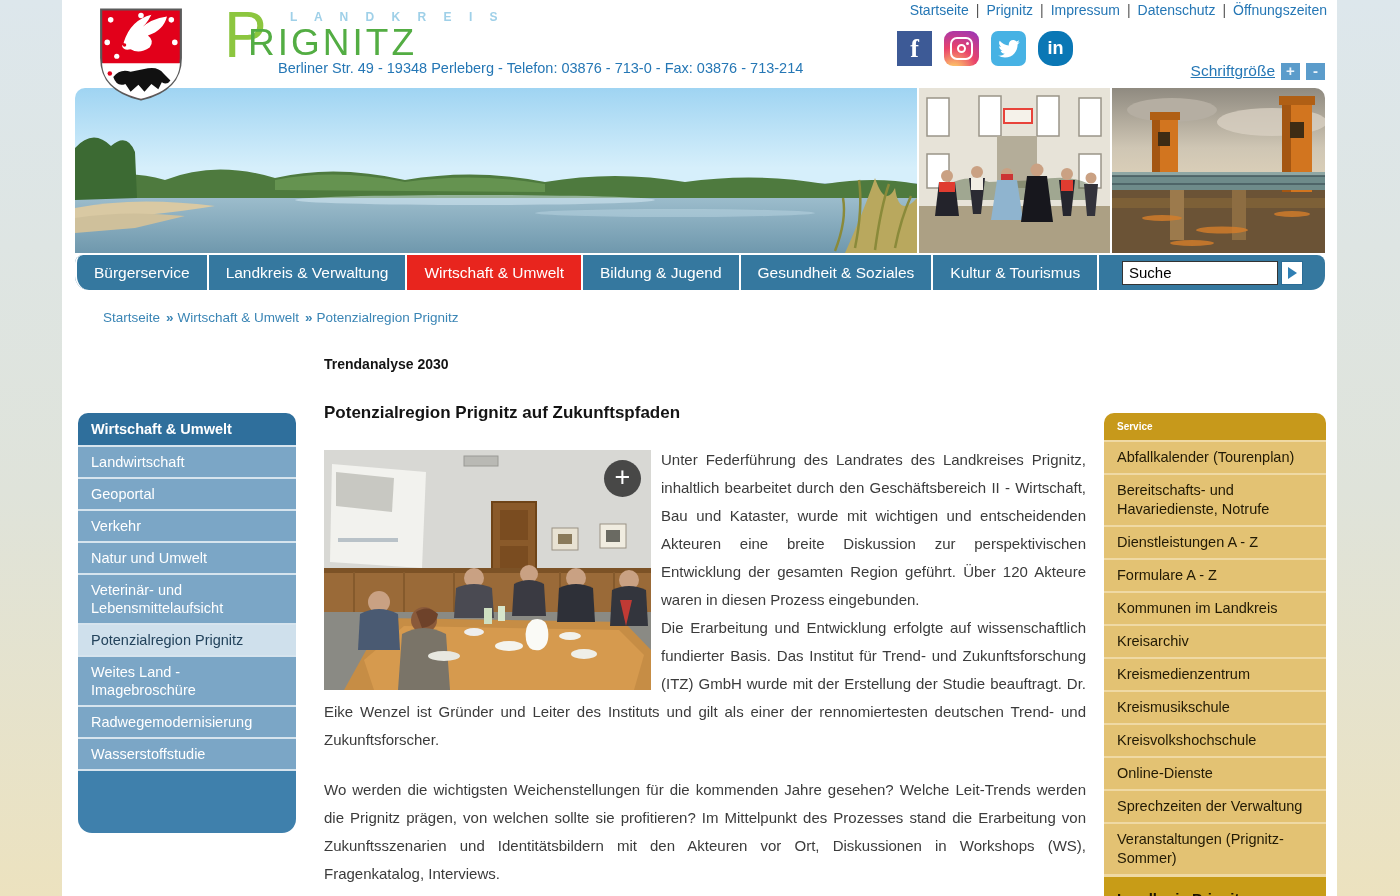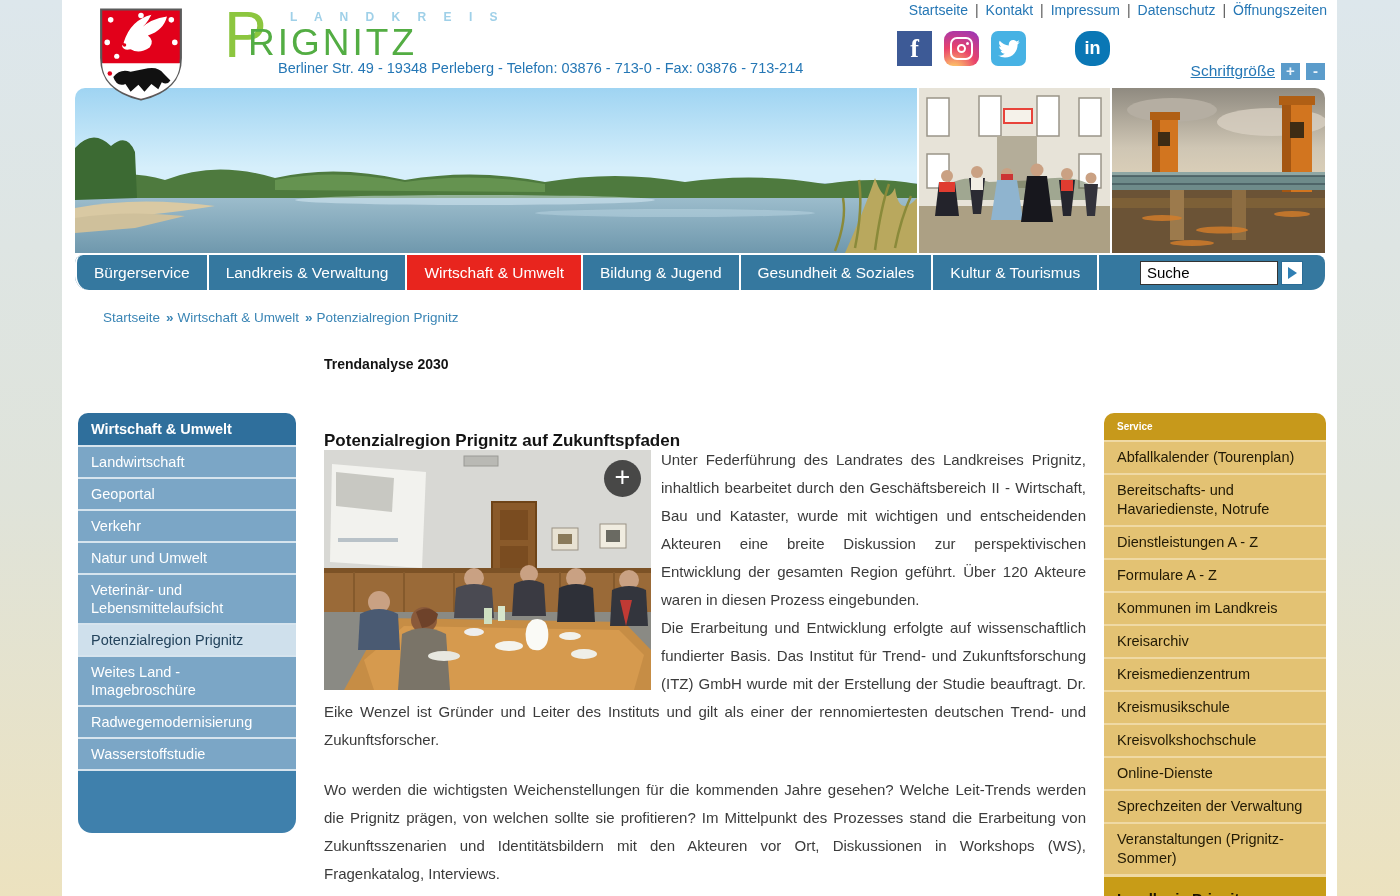--- a/index.html
+++ b/index.html
@@ -23,54 +23,54 @@
   .top-links .sep { color:#555; margin:0 7px; }
 
   .social-row { position:absolute; left:835px; top:31px; display:flex; gap:12px; }
   .soc { width:35px; height:35px; display:flex; align-items:center; justify-content:center; cursor:pointer; }
   .soc-fb { background:#3d5a96; color:#fff; font-size:26px; font-weight:700; font-family:"Liberation Serif",serif; }
   .soc-ig { border-radius:9px; background:radial-gradient(circle at 28% 115%, #fdc468 10%, #e9426b 50%, #9b36b7 95%); position:relative; }
   .soc-ig .cam { width:23px; height:23px; border:2.5px solid #fff; border-radius:7px; position:relative; }
   .soc-ig .lens { position:absolute; left:50%; top:50%; width:9px; height:9px; margin:-4.5px 0 0 -4.5px; border:2.5px solid #fff; border-radius:50%; }
   .soc-ig .dot { position:absolute; right:2.5px; top:2.5px; width:3px; height:3px; background:#fff; border-radius:50%; }
   .soc-tw { background:#47b2e4; border-radius:7px; }
-  .soc-li { background:#0a77b5; border-radius:15px; color:#fff; font-size:18px; font-weight:700;margin-left:37px; }
+  .soc-li { background:#0a77b5; border-radius:15px; color:#fff; font-size:18px; font-weight:700; }
 
   .fontsize { position:absolute; right:12px; top:62px; display:flex; align-items:center; gap:6px; }
   .fontsize .lbl { color:#2577b5; font-size:15.5px;text-decoration:underline; }
   .fs-btn { width:19px; height:17px; background:#5b9ccb; color:#eaf3fa; font-size:15px; line-height:15px;
             text-align:center; cursor:pointer; font-weight:700; }
 
   
   .banner { position:absolute; left:13px; top:88px; width:1250px; height:165px; border-radius:10px 10px 0 0;
             overflow:hidden; display:flex; gap:2px; background:#fff; z-index:1; }
   .banner svg { display:block; height:165px; }
 
   
   .navbar { position:absolute; left:13px; top:255px; width:1250px; height:35px; background:#35789f;
             border-radius:8px 8px 14px 14px; display:flex; align-items:center; z-index:2; }
   .nav-tab { color:#fff; font-size:15.5px; line-height:35px; padding:0 17px; border-right:2px solid #fff;
              cursor:pointer; white-space:nowrap; }
   .nav-tab:first-child { border-left:2px solid #fff; border-radius:8px 0 0 14px; }
   .nav-tab.active { background:#e8251e; }
   .nav-search { margin-left:auto; display:flex; align-items:center; padding-right:22px; gap:3px; }
-  .nav-search input { width:138px; height:24px; border:1px solid #333; font-size:15px; font-weight:500;
+  .nav-search input { width:156px; height:24px; border:1px solid #333; font-size:15px; font-weight:500;
                       padding:0 6px; font-family:"Liberation Sans",sans-serif; color:#000; background:#fff; }
   .search-go { width:22px; height:24px; background:#fff; border:1px solid #2a6c96; display:flex;
                align-items:center; justify-content:center; cursor:pointer; }
   .search-go .tri { width:0; height:0; border-left:9px solid #2f7fb4; border-top:6px solid transparent; border-bottom:6px solid transparent; }
 
   
   .breadcrumb { position:absolute; left:41px; top:310px; font-size:13.5px; color:#3a85b5; }
   .breadcrumb a { color:#3a85b5; text-decoration:none; cursor:pointer; }
   .breadcrumb .bsep { margin:0 6px; font-weight:700; letter-spacing:-2px; }
 
   
   .h1 { position:absolute; left:262px; top:356px; font-size:14px; font-weight:700; color:#141414; }
-  .h2 { position:absolute; left:262px; top:403px; font-size:17px; font-weight:700; color:#141414;margin-top:28px; }
+  .h2 { position:absolute; left:262px; top:403px; font-size:17px; font-weight:700; color:#141414; }
   .article { position:absolute; left:262px; top:446px; width:762px; font-size:15px; line-height:28px;
              color:#3b3b3b; text-align:justify; }
   .photo-wrap { float:left; width:327px; height:240px; margin:4px 10px 6px 0; position:relative; cursor:pointer; }
   .photo-wrap svg { display:block; width:327px; height:240px; }
   .zoom-btn { position:absolute; right:10px; top:10px; width:37px; height:37px; border-radius:50%;
               background:rgba(40,40,40,.82); color:#fff; font-size:27px; line-height:34px; text-align:center;
               cursor:pointer; font-weight:400; }
   .article p.gap { margin-top:22px; }
 
   
@@ -118,21 +118,21 @@
       </svg>
 
       <div class="brandmark">
         <span class="brand-p">P</span>
         <span class="brand-kicker">L A N D K R E I S</span>
         <span class="brand-name">RIGNITZ</span>
       </div>
       <div class="brand-address">Berliner Str. 49 -  19348 Perleberg -  Telefon: 03876 - 713-0   -   Fax: 03876 - 713-214</div>
 
       <div class="top-links">
-        <a>Startseite</a><span class="sep">|</span><a>Kontakt</a><span class="sep">|</span><a>Impressum</a><span class="sep">|</span><a>Datenschutz</a><span class="sep">|</span><a>Öffnungszeiten</a>
+        <a>Startseite</a><span class="sep">|</span><a>Prignitz</a><span class="sep">|</span><a>Impressum</a><span class="sep">|</span><a>Datenschutz</a><span class="sep">|</span><a>Öffnungszeiten</a>
       </div>
 
       <div class="social-row">
         <div class="soc soc-fb">f</div>
         <div class="soc soc-ig">
           <span class="cam">
               <span class="lens"></span>
               <span class="dot"></span>
             </span>
         </div>

